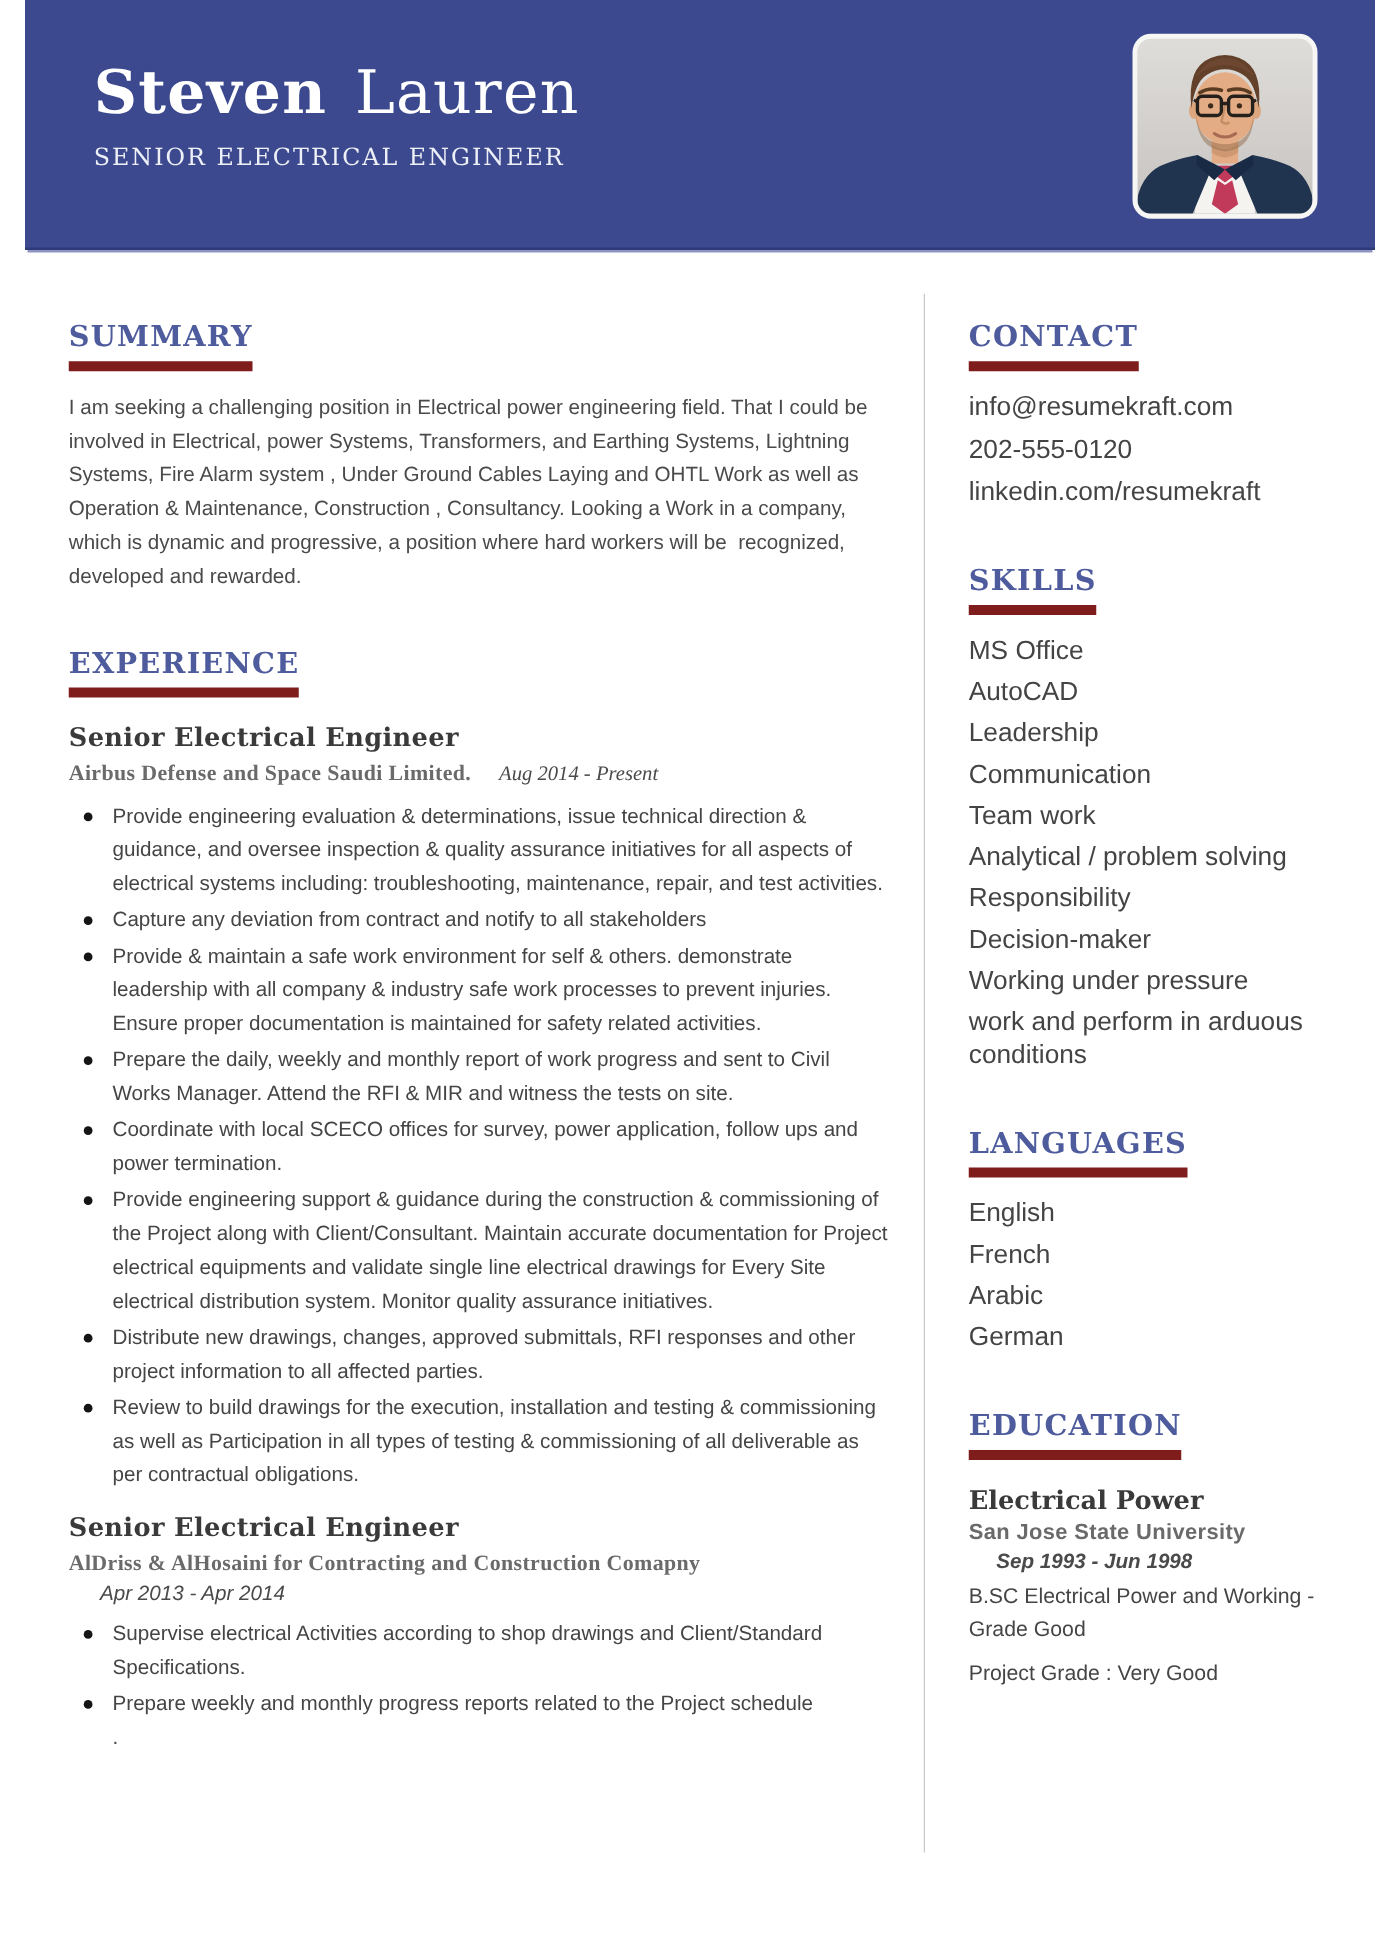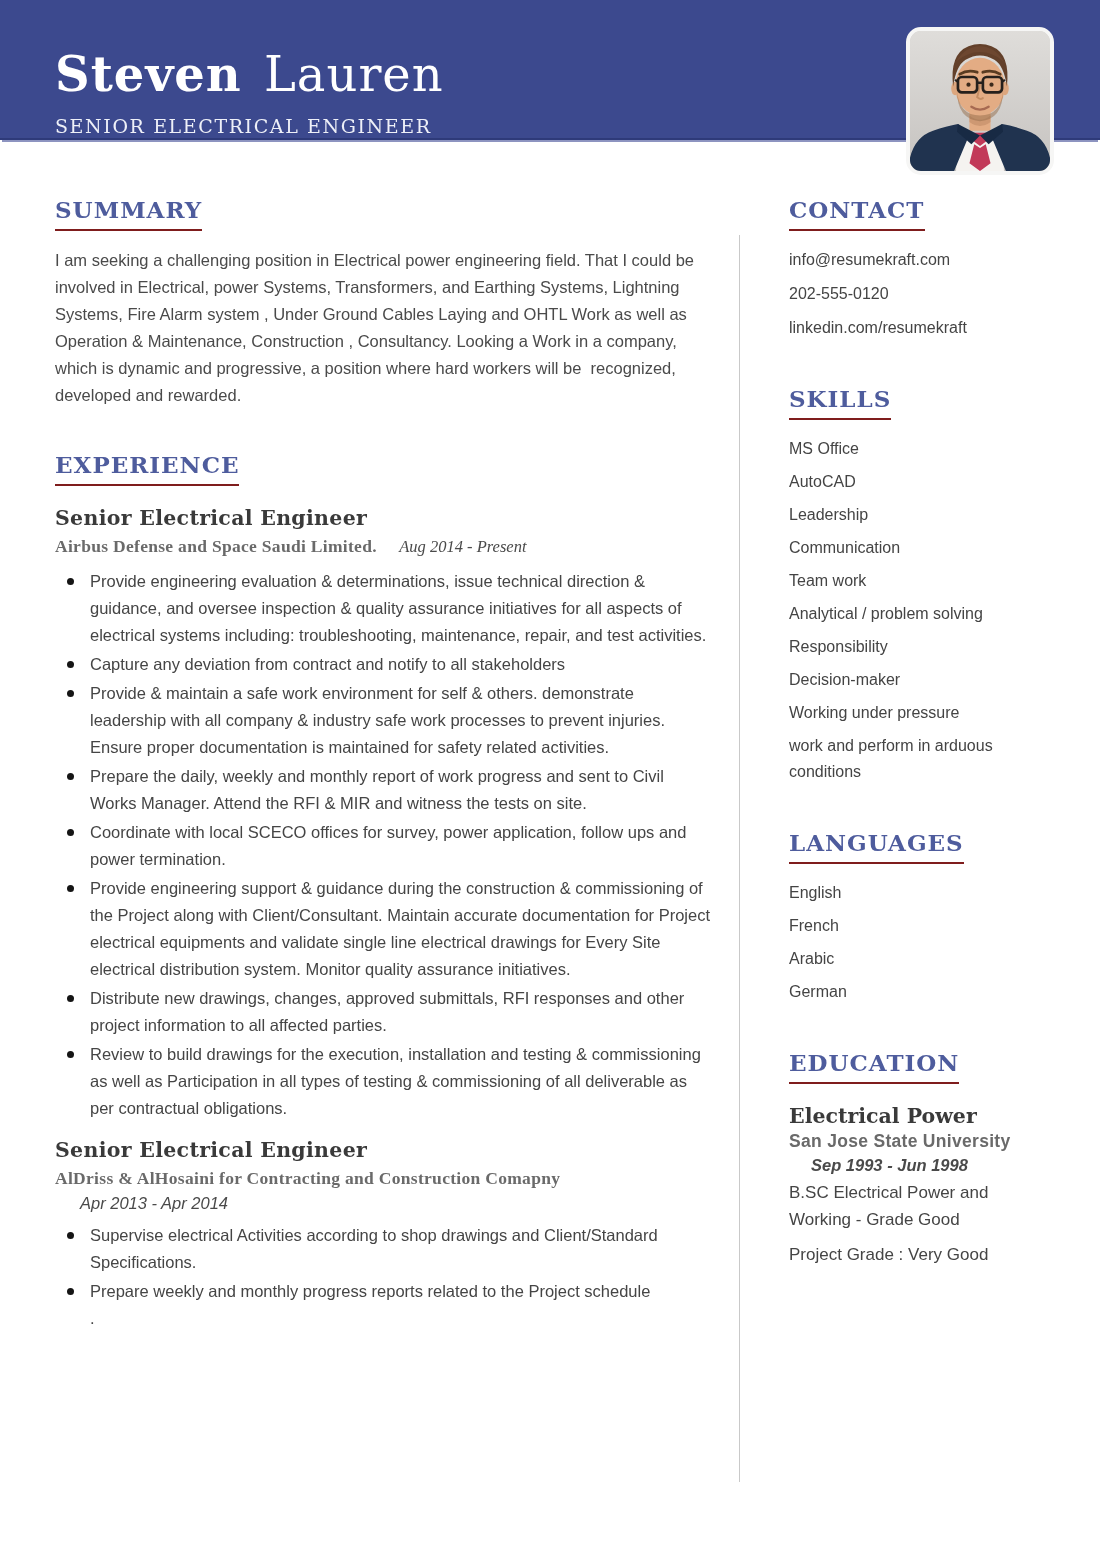--- a/index.html
+++ b/index.html
@@ -10,24 +10,25 @@
     height: 1557px;
     background: #ffffff;
     font-family: "Liberation Sans", sans-serif;
     overflow: hidden;
     margin: 0 auto;
   }
 
   
   .header {
     position: relative;
-    height: 140px;
+    height: 200px;
     background: #3c498e;
     border-bottom: 2px solid #2e3a79;
     box-shadow: 0 4px 0 -2px #8d94c0;
+    margin-left: 20px;
   }
   .header-text { position: absolute; left: 55px; top: 48px; }
   .name {
     font-family: "DejaVu Serif", serif;
     font-size: 48px;
     color: #ffffff;
     letter-spacing: 1px;
     line-height: 1.1;
   }
   .name .first { font-weight: 700; text-shadow: 0 0 1px rgba(60,73,142,0.35); }
@@ -65,21 +66,21 @@
 
   
   h2.sec {
     display: inline-block;
     font-family: "DejaVu Serif", serif;
     font-weight: 700;
     font-size: 23px;
     letter-spacing: 1px;
     color: #4e5c9d;
     padding-bottom: 6px;
-    border-bottom: 2px solid #7f1d1d;
+    border-bottom: 8px solid #7f1d1d;
     margin-bottom: 16px;
     text-align: right;
   }
 
   
   .summary-text {
     font-size: 16.5px;
     line-height: 27px;
     color: #4a4a4a;
     white-space: pre-wrap;
@@ -112,23 +113,23 @@
   ul.bullets li::before {
     content: "";
     position: absolute;
     left: 12px; top: 10px;
     width: 7px; height: 7px;
     border-radius: 50%;
     background: #151515;
   }
 
   
-  .col-right section { margin-bottom: 44px; margin-left: 14px; }
+  .col-right section { margin-bottom: 44px; }
   ul.plain { list-style: none; }
-  ul.plain li { font-size: 16px; color: #444444; line-height: 26px; }
+  ul.plain li { font-size: 21px; color: #444444; line-height: 26px; }
   .contact-list li { margin-bottom: 8px; }
   .skill-list li, .lang-list li { margin-bottom: 7px; }
   .skills-sec { margin-top: 2px; }
   .languages-sec { margin-top: 2px; }
   .education-sec { margin-top: 2px; }
   .degree {
     font-family: "DejaVu Serif", serif;
     font-weight: 700;
     font-size: 20.5px;
     color: #3a3a3a;

